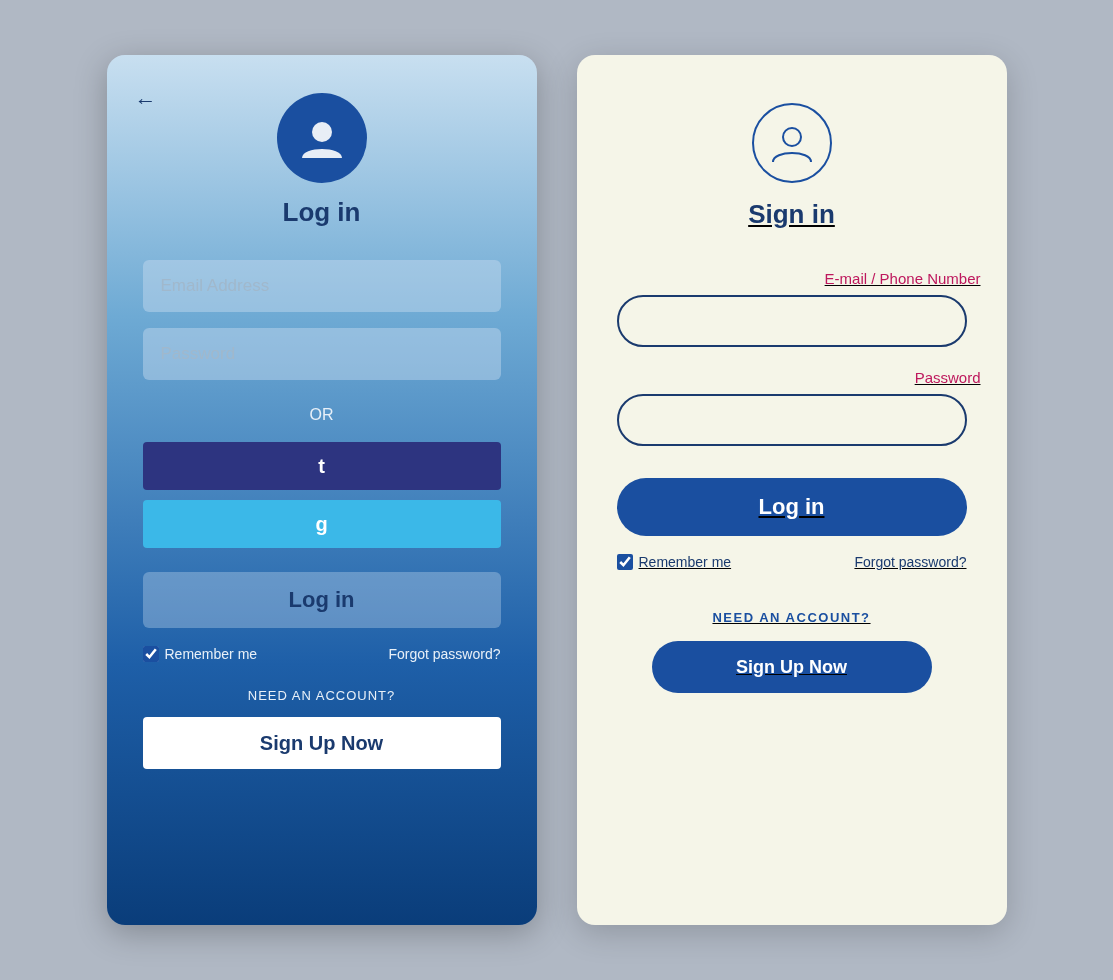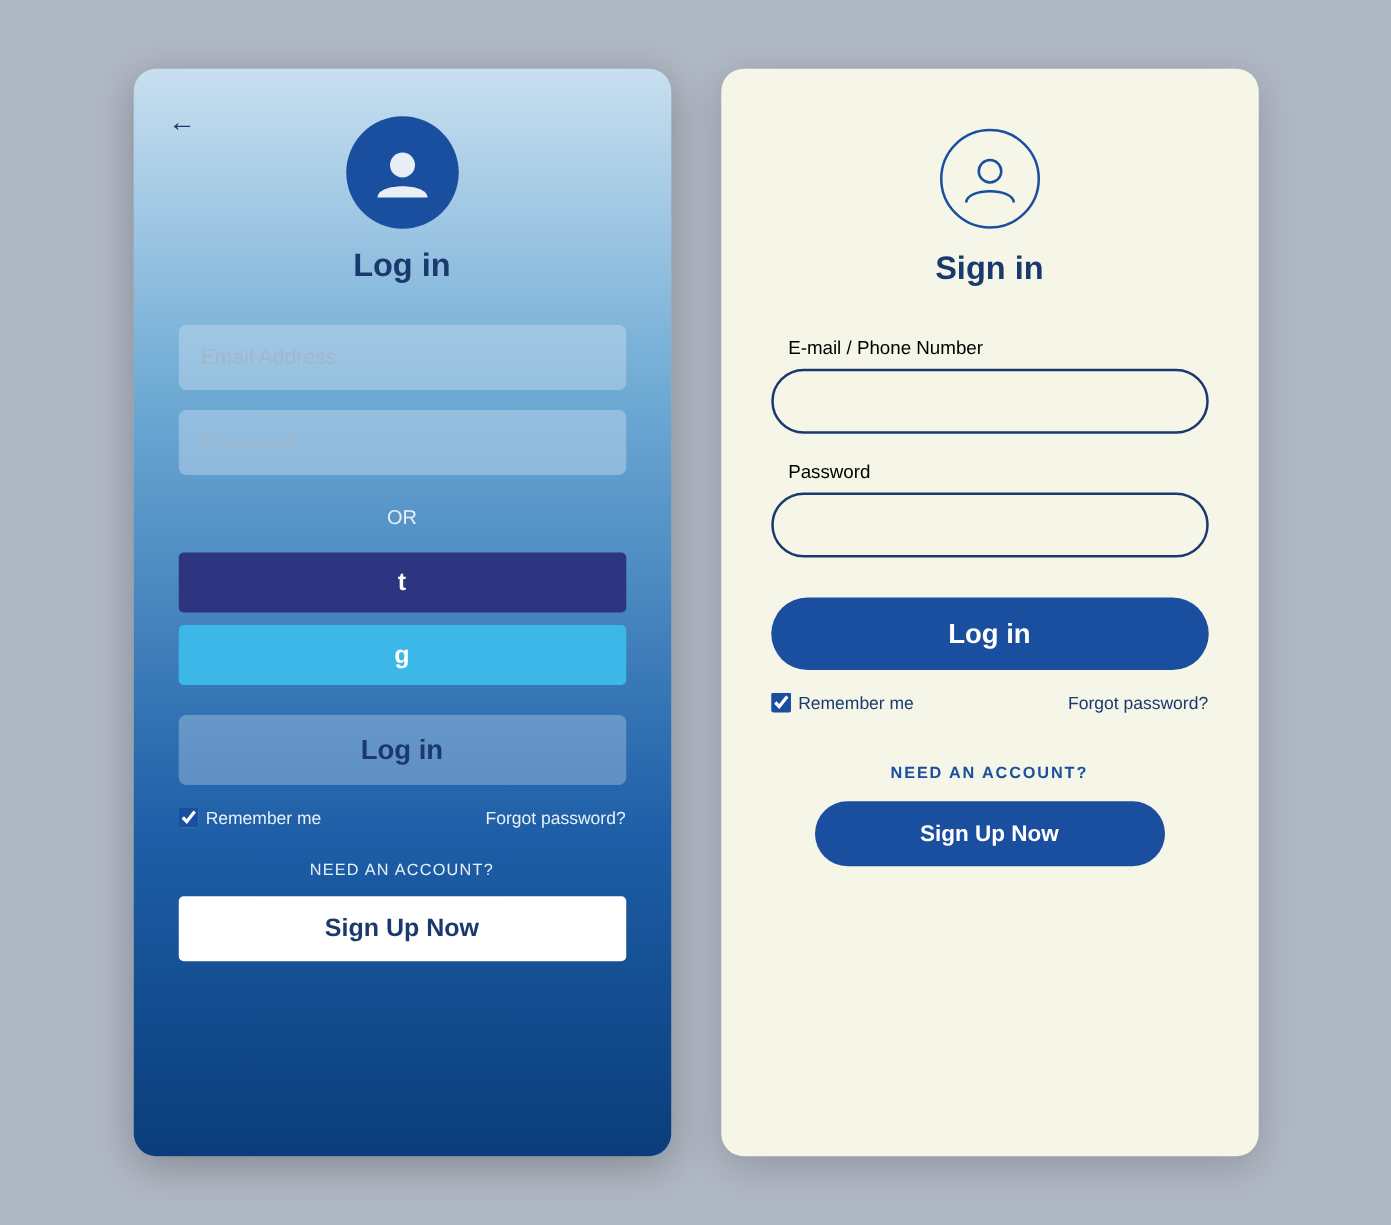--- a/index.html
+++ b/index.html
@@ -176,20 +176,21 @@
     .card-right {
       width: 430px;
       height: 870px;
       border-radius: 18px;
       background-color: #f5f5e8;
       display: flex;
       flex-direction: column;
       align-items: center;
       padding: 48px 40px 40px;
       box-shadow: 0 8px 32px rgba(0,0,0,0.18);
+      text-decoration: underline;
     }
 
     .card-right .avatar-circle-outline {
       width: 80px;
       height: 80px;
       border-radius: 50%;
       border: 2px solid #1a4fa0;
       display: flex;
       align-items: center;
       justify-content: center;
@@ -203,24 +204,24 @@
 
     .card-right .title {
       color: #1a3a6e;
       font-size: 26px;
       font-weight: 700;
       margin-bottom: 40px;
     }
 
     .card-right .field-label {
       width: 100%;
-      color: #000000;
+      color: #be185d;
       font-size: 15px;
       margin-bottom: 8px;
-      text-align: left;
+      text-align: right;
       margin-left: 28px;
     }
 
     .card-right .input-field {
       width: 100%;
       height: 52px;
       background: transparent;
       border: 2px solid #1a3a6e;
       border-radius: 28px;
       padding: 0 20px;

